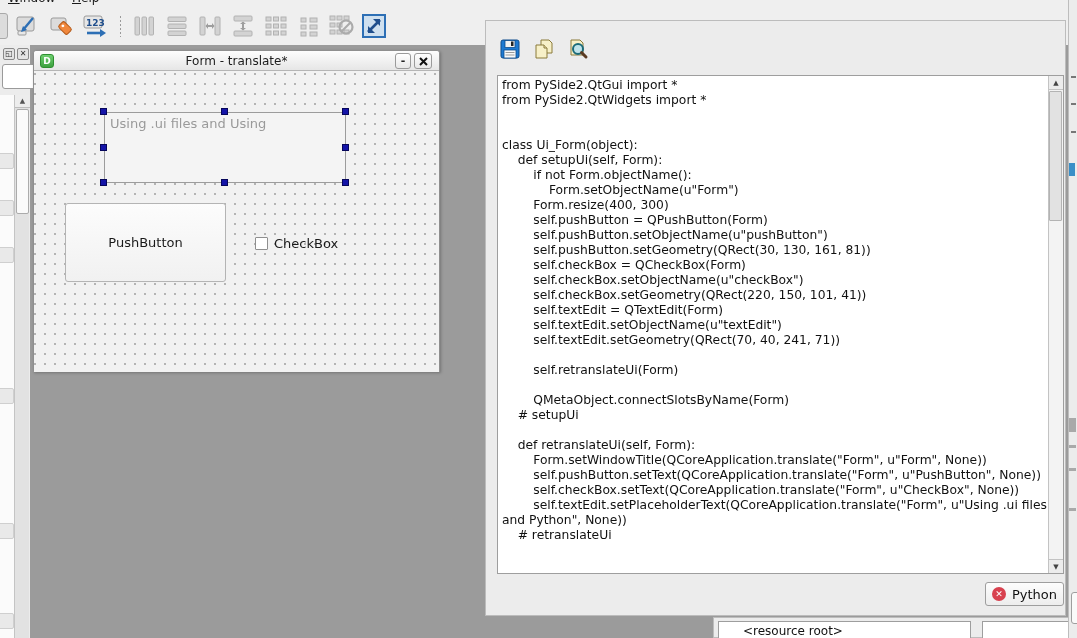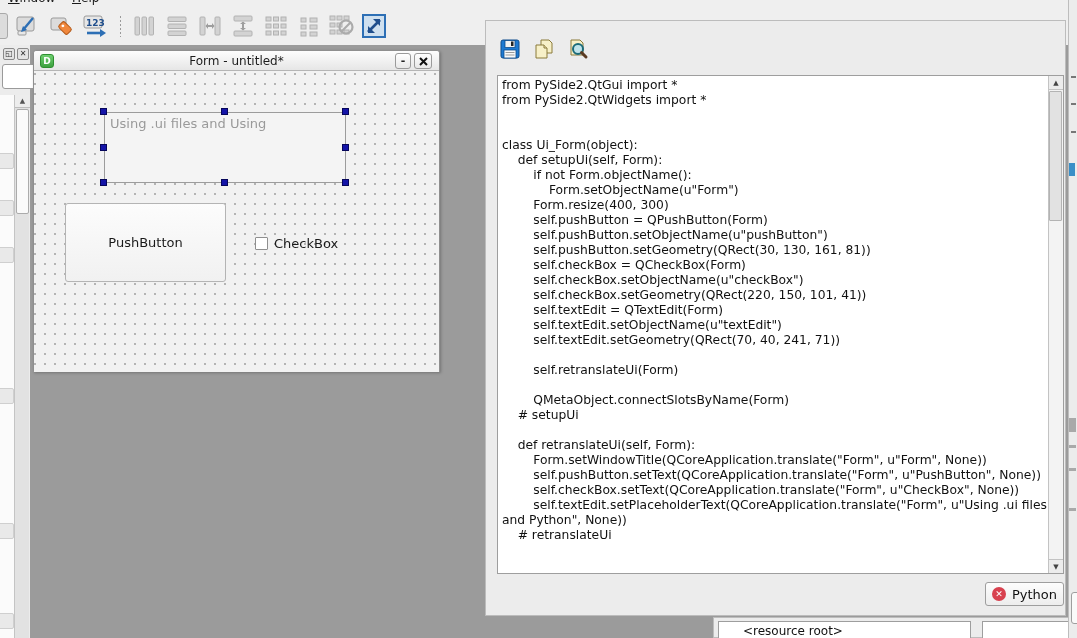--- a/index.html
+++ b/index.html
@@ -230,21 +230,21 @@
   </div>
   <div class="vscroll">
     <div class="arrow">▲</div>
     <div class="thumb"></div>
   </div>
 </div>
 
 <div id="form-window" class="abs">
   <div id="form-titlebar">
     <div id="form-badge">D</div>
-    <div id="form-title">Form - untitled*</div>
+    <div id="form-title">Form - translate*</div>
     <div id="form-minimize" class="winbtn">-</div>
     <div id="form-close" class="winbtn">
       <svg width="9" height="9" viewBox="0 0 9 9" style="margin-top:3px;">
           <path d="M1 1 L8 8 M8 1 L1 8" stroke="#111" stroke-width="2"></path>
         </svg>
     </div>
   </div>
 
   <div id="form-canvas">
 

